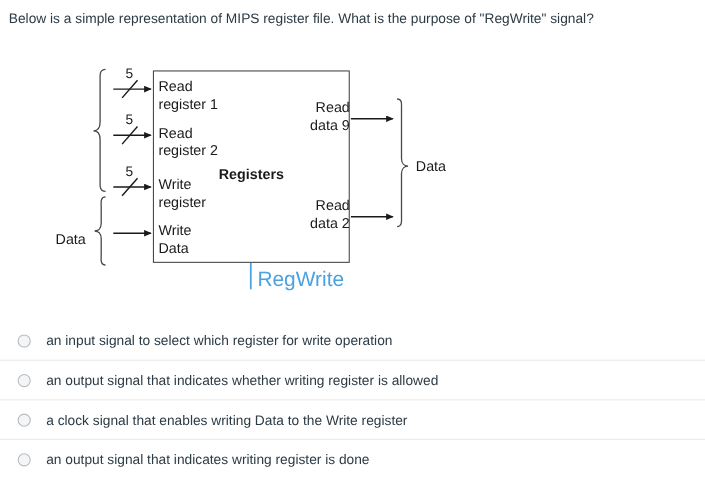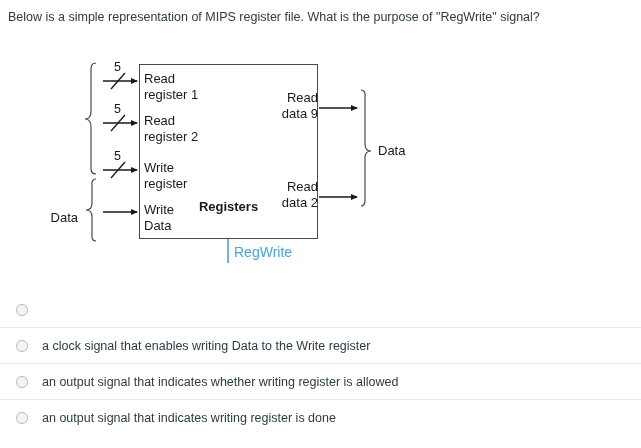--- a/index.html
+++ b/index.html
@@ -58,21 +58,20 @@
   .port-in { left: 144px; text-align: left; }
   .port-out { right: 323px; text-align: right; }
 
   .center-label {
     position: absolute;
     font-size: 13px;
     font-weight: bold;
     color: #1a1a1a;
     white-space: nowrap;
     text-align: center;
-    margin-top: 48px;
   }
 
   .side-label {
     position: absolute;
     font-size: 13px;
     line-height: 15px;
     color: #1a1a1a;
     white-space: nowrap;
   }
   .side-label.right-align { text-align: right; }
@@ -89,21 +88,21 @@
 
   .bus-width {
     position: absolute;
     font-size: 12.5px;
     color: #1a1a1a;
     white-space: nowrap;
   }
 
   .regwrite-label {
     position: absolute;
-    font-size: 14px;
+    font-size: 19px;
     white-space: nowrap;
   }
 
   
   .answers {
     position: absolute;
     left: 0;
     top: 292px;
     width: 641px;
   }
@@ -206,30 +205,31 @@
   <div class="side-label right-align" style="left:0px; top:162px; width:78px;">Data</div>
   <div class="side-label" style="left:378px; top:95px;">Data</div>
 
   <div class="regwrite-label" style="left:234px; top:196px; color:#4aa3e0;">RegWrite</div>
 </div>
 
 <div class="answers">
 
   <div class="answer-row">
     <span class="radio"></span>
+    <span class="answer-label">an input signal to select which register for write operation</span>
+  </div>
+
+  <div class="answer-row">
+    <span class="radio"></span>
+    <span class="answer-label">an output signal that indicates whether writing register is allowed</span>
   </div>
 
   <div class="answer-row">
     <span class="radio"></span>
     <span class="answer-label">a clock signal that enables writing Data to the Write register</span>
   </div>
 
   <div class="answer-row">
     <span class="radio"></span>
-    <span class="answer-label">an output signal that indicates whether writing register is allowed</span>
-  </div>
-
-  <div class="answer-row">
-    <span class="radio"></span>
     <span class="answer-label">an output signal that indicates writing register is done</span>
   </div>
 
 </div>
 
 </body></html>

